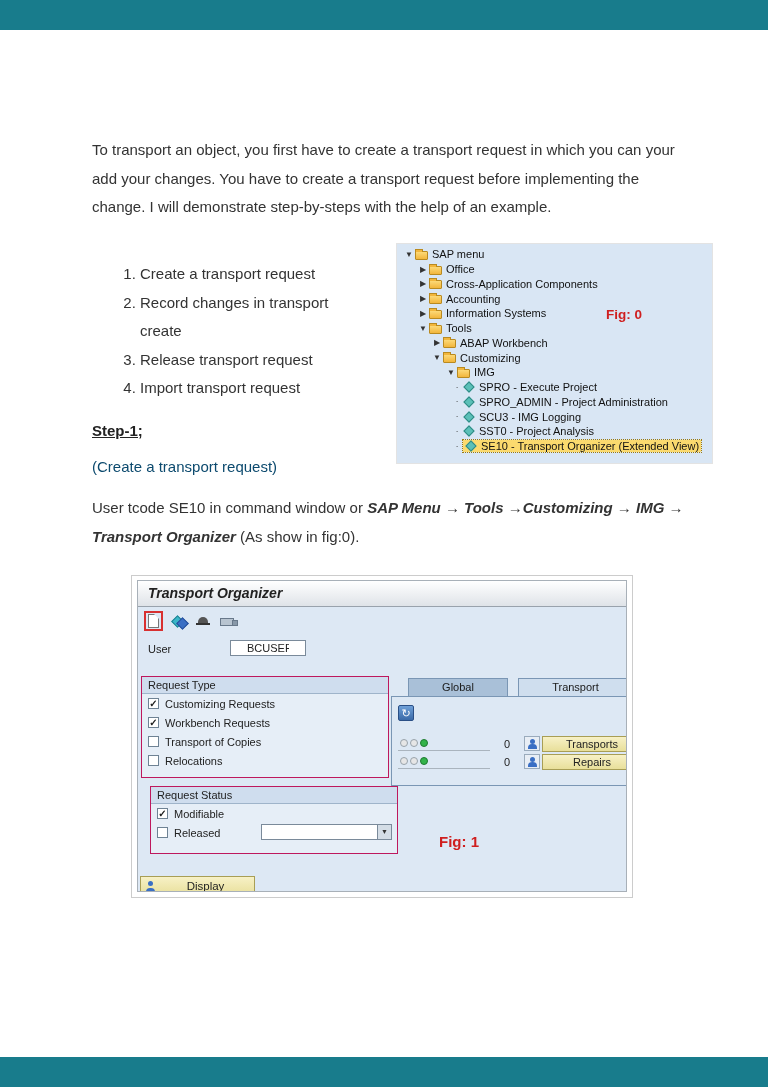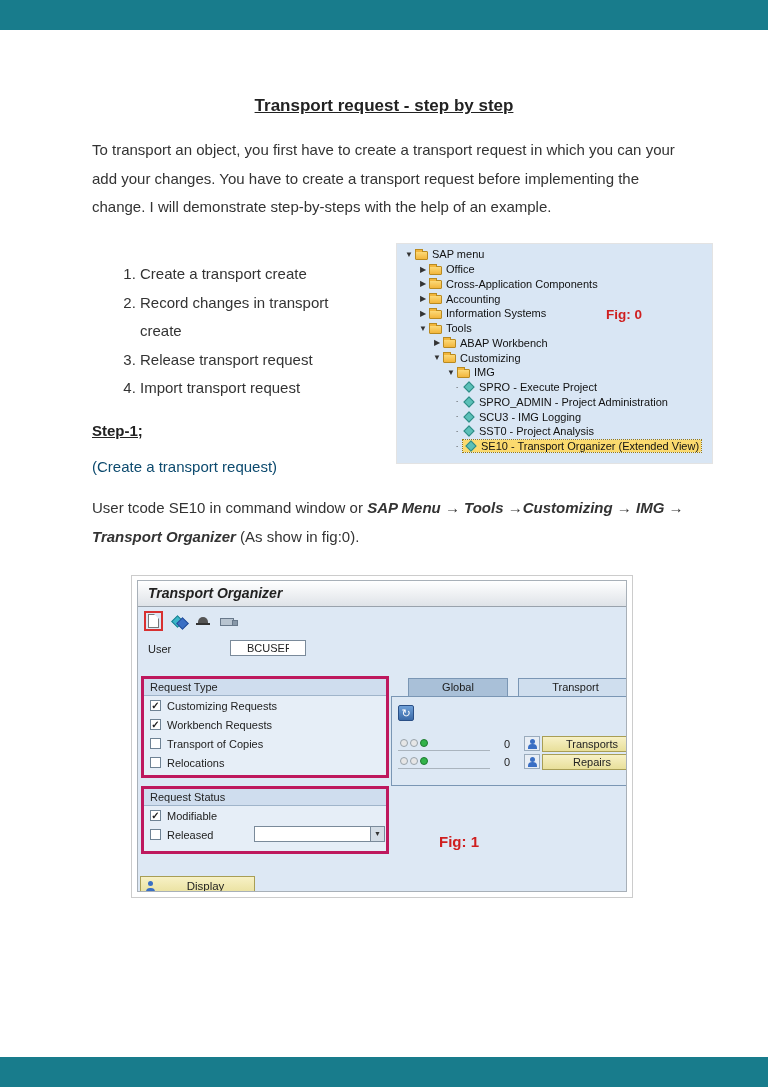--- a/index.html
+++ b/index.html
@@ -47,23 +47,23 @@
   .gems::after { content:""; position:absolute; left:7px; top:6px; width:7px; height:7px; background:#3a6fc4; border:1px solid #274f9a; transform:rotate(45deg); }
   .hat { position:relative; width:16px; height:16px; }
   .hat::before { content:""; position:absolute; left:3px; top:4px; width:10px; height:6px; background:#555; border-radius:5px 5px 0 0; }
   .hat::after { content:""; position:absolute; left:1px; top:10px; width:14px; height:2px; background:#333; }
   .truck { position:relative; width:18px; height:16px; }
   .truck::before { content:""; position:absolute; left:1px; top:5px; width:12px; height:6px; background:#b8c4d0; border:1px solid #68788a; }
   .truck::after { content:""; position:absolute; left:13px; top:7px; width:4px; height:4px; background:#8898a8; border:1px solid #68788a; }
   .user-label { position:absolute; left:10px; top:62px; font-size:11px; color:#222; }
   .user-input { position:absolute; left:92px; top:59px; width:76px; height:16px; border:1px solid #7a8a9a; background:#fff; font-size:11px; font-family:"Liberation Sans",sans-serif; padding:0 16px; color:#222; }
 
-  .groupbox { position:absolute; border:3px solid #be185d; background:#e6eef7; }
+  .groupbox { position:absolute; border:1px solid #be185d; background:#e6eef7; }
   .gb-type { left:3px; top:95px; width:248px; height:102px; }
-  .gb-status { left:3px; top:205px; width:248px; height:68px; }
+  .gb-status { left:12px; top:205px; width:248px; height:68px; }
   .gb-head { height:17px; line-height:17px; background:#cfddee; border-bottom:1px solid #9fb4ca; font-size:11px; color:#222; padding-left:6px; }
   .opt { display:flex; align-items:center; gap:6px; height:19px; padding-left:6px; }
   .cb { width:11px; height:11px; background:#fff; border:1px solid #6e8294; font-size:10px; line-height:10px; text-align:center; color:#1a1a1a; font-weight:bold; flex:none; }
   .opt-label { font-size:11px; color:#222; }
   .combo { position:absolute; left:110px; top:37px; width:131px; height:16px; background:#fff; border:1px solid #7a8a9a; display:flex; }
   .combo .dd { margin-left:auto; width:14px; background:#d4dde6; border-left:1px solid #7a8a9a; font-size:7px; line-height:14px; text-align:center; color:#333; }
 
   .tab { position:absolute; top:97px; height:18px; line-height:17px; font-size:11px; color:#1a1a1a; text-align:center; border:1px solid #7a96b4; border-bottom:none; padding:0 8px; }
   .tab-active { left:270px; width:100px; background:#a9c0d8; }
   .tab-inactive { left:380px; width:115px; background:#cfdeee; }
@@ -84,27 +84,26 @@
   .display-btn { position:absolute; left:2px; top:295px; width:115px; height:20px; display:flex; align-items:center; padding:0 2px;justify-content:center; }
   .display-btn .lbl { flex:1; text-align:center; font-size:11.5px; }
   .display-btn .person { margin-left:0; background:transparent; border:none; }
 </style>
 </head>
 <body>
 
 <div class="page">
   <div class="bar-top"></div>
 
-  <div class="doc-title">Transport request - step by step</div>
 
   <p class="intro">To transport an object, you first have to create a transport request in which you can your add your changes. You have to create a transport request before implementing the change. I will demonstrate step-by-steps with the help of an example.</p>
 
   <div class="steps">
     <ol>
-      <li>Create a transport create</li>
+      <li>Create a transport request</li>
       <li>Record changes in transport create</li>
       <li>Release transport request</li>
       <li>Import transport request</li>
     </ol>
   </div>
 
   <div class="fig0">
     <div class="trow lv0">
       <span class="arrow">▼</span>
       <span class="rowbody">

